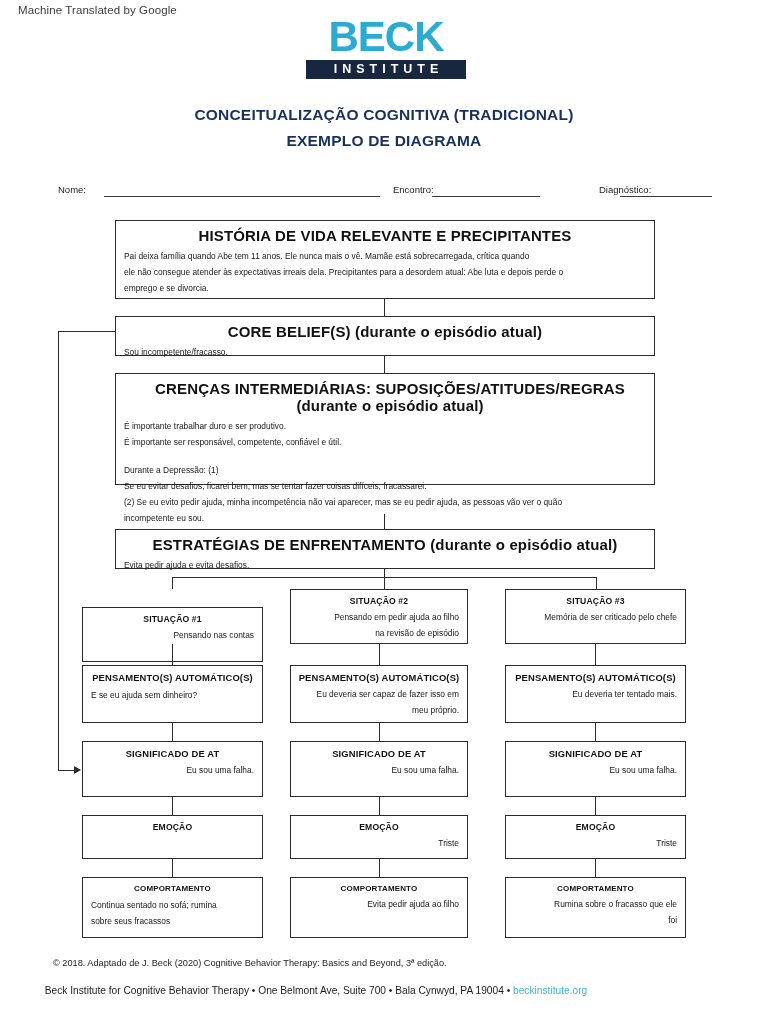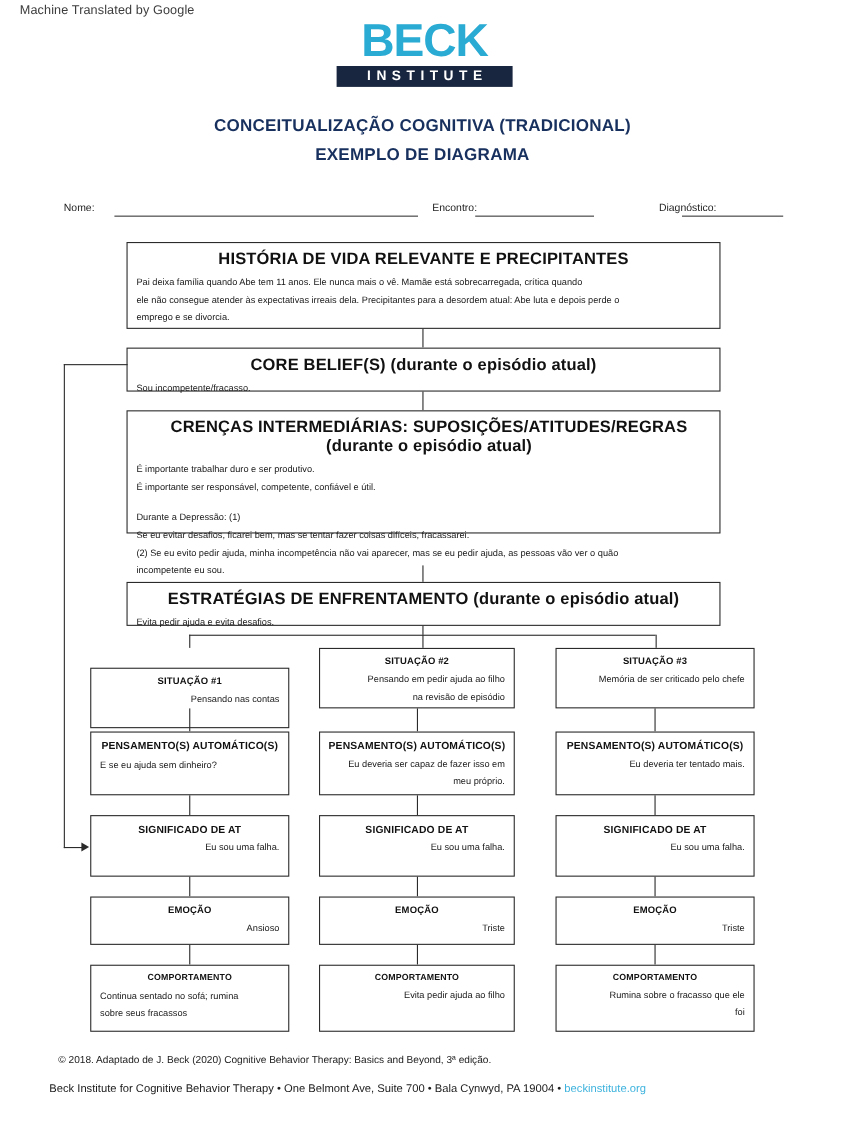--- a/index.html
+++ b/index.html
@@ -175,23 +175,20 @@
   <div class="box" style="left:82px;top:741px;width:181px;height:56px;">
     <div class="bhead" style="font-size:9.4px;">SIGNIFICADO DE AT</div>
     <div class="bbody center">
       <p>Eu sou uma falha.</p>
     </div>
   </div>
   <div class="vline" style="left:172px;top:797px;height:18px;"></div>
 
   <div class="box" style="left:82px;top:815px;width:181px;height:44px;">
     <div class="bhead">EMOÇÃO</div>
-    <div class="bbody center">
-      <p>Ansioso</p>
-    </div>
   </div>
   <div class="vline" style="left:172px;top:859px;height:18px;"></div>
 
   <div class="box" style="left:82px;top:877px;width:181px;height:61px;">
     <div class="bhead" style="font-size:8.0px;">COMPORTAMENTO</div>
     <div class="bbody left">
       <p>Continua sentado no sofá; rumina</p>
       <p>sobre seus fracassos</p>
     </div>
   </div>

